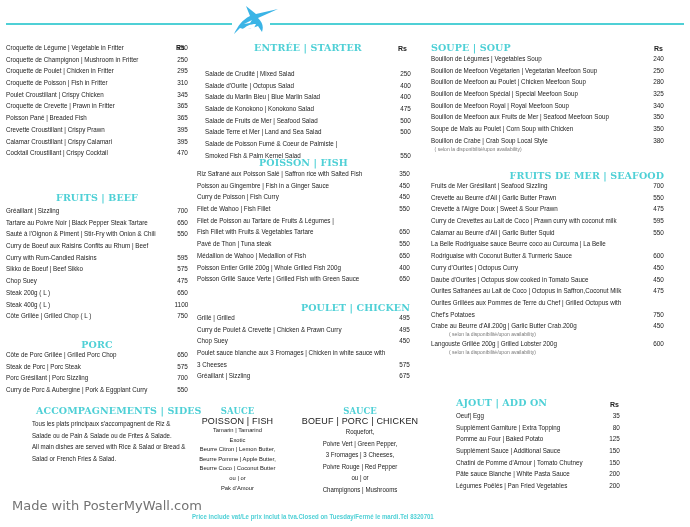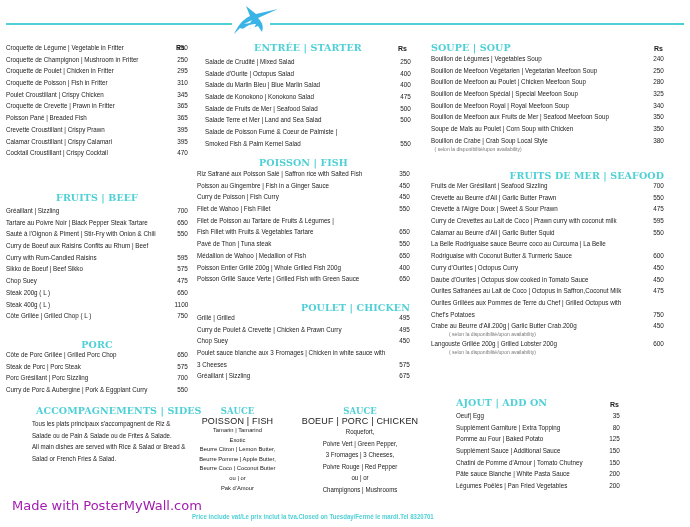--- a/index.html
+++ b/index.html
@@ -24,21 +24,21 @@
     .note { font-size: 5.6px; color: #777; line-height: 7px; white-space: nowrap; transform: scaleX(0.9); transform-origin: left center; }
 
     .para { font-size: 7px; line-height: 11.6px; color: #1c1c1c; white-space: nowrap; transform: scaleX(0.88); transform-origin: left center; }
 
     .sauce-block { position: absolute; text-align: center; }
     .sauce-title { font-family: "DejaVu Serif", serif; font-weight: bold; color: #4fd0d6; font-size: 8.5px; line-height: 9px; }
     .sauce-sub { font-size: 9px; font-weight: normal; color: #1a1a1a; line-height: 10px; letter-spacing: 0.2px; }
     .sauce-line { font-size: 5.8px; line-height: 9.6px; color: #222; white-space: nowrap; }
     .sauce-line2 { font-size: 6.8px; line-height: 11.5px; color: #222; white-space: nowrap; transform: scaleX(0.9); }
 
-    .watermark { position: absolute; left: 12px; top: 498px; font-size: 13px; color: #a21caf; font-family: "DejaVu Sans", sans-serif; white-space: nowrap; }
+    .watermark { position: absolute; left: 12px; top: 498px; font-size: 13px; color: #737373; font-family: "DejaVu Sans", sans-serif; white-space: nowrap; }
     .footer { position: absolute; left: 192px; top: 513px; font-size: 6.9px; font-weight: bold; color: #4fd0d6; white-space: nowrap; transform: scaleX(0.88); transform-origin: left center; }
   </style>
 </head>
 <body>
 
 <div class="topline left"></div>
 <div class="topline right"></div>
 <svg class="logo" viewBox="0 0 52 34">
   <path d="M6 30 C10 22 14 16 22 12 L18 2 L28 10 L50 5 L30 14 C34 18 36 22 34 28 L30 22 C24 24 18 26 12 24 Z" fill="#3ab4e6"></path>
   <path d="M14 26 C18 22 22 20 28 20 L26 24 C22 24 18 26 14 26 Z" fill="#ffffff"></path>
@@ -165,21 +165,21 @@
     <div class="para">Tous les plats principaux s'accompagnent de Riz &amp;</div>
     <div class="para">Salade ou de Pain &amp; Salade ou de Frites &amp; Salade.</div>
     <div class="para">All main dishes are served with Rice &amp; Salad or Bread &amp;</div>
     <div class="para">Salad or French Fries &amp; Salad.</div>
   </div>
 </div>
 
 <div class="col" style="left:205px; top:42px; width:206px;">
   <div class="sec-title" style="text-align:center;">ENTRÉE | STARTER</div>
   <div class="rs" style="right:4px; top:3px;">Rs</div>
-  <div id="starter-list" style="margin-top:4px;">
+  <div id="starter-list" style="margin-top:16px;">
       <div class="row">
         <span class="name">Salade de Crudité | Mixed Salad</span>
         <span class="price">250</span>
       </div>
       <div class="row">
         <span class="name">Salade d'Ourite | Octopus Salad</span>
         <span class="price">400</span>
       </div>
       <div class="row">
         <span class="name">Salade du Marlin Bleu | Blue Marlin Salad</span>

